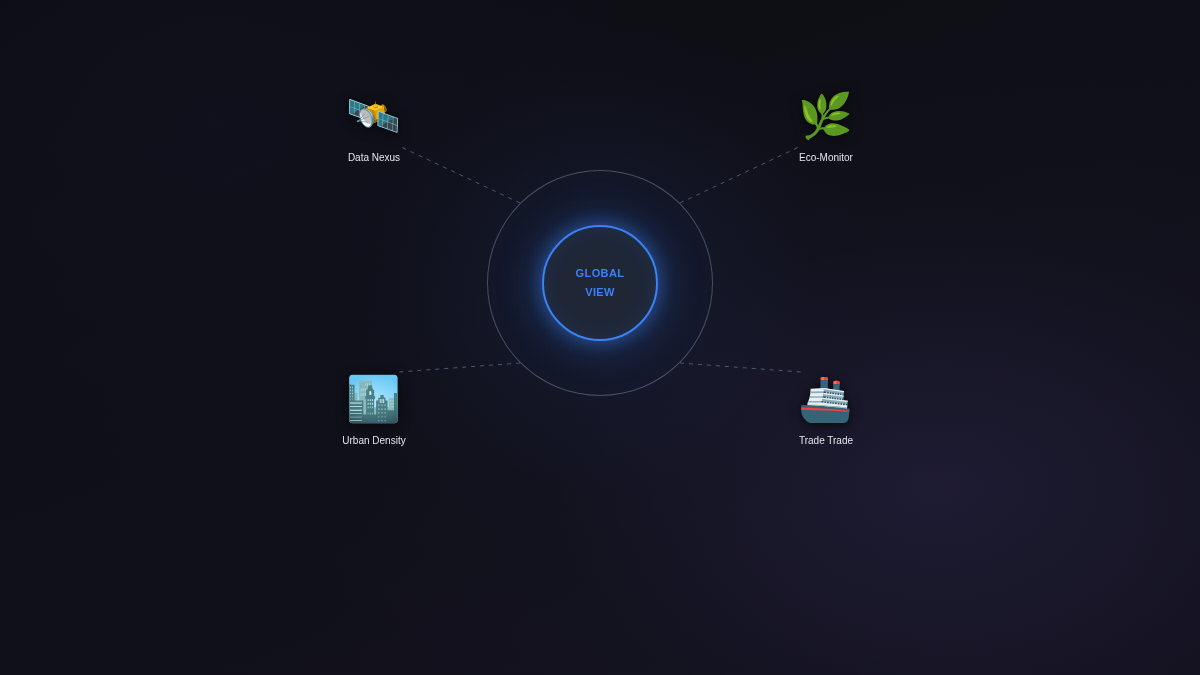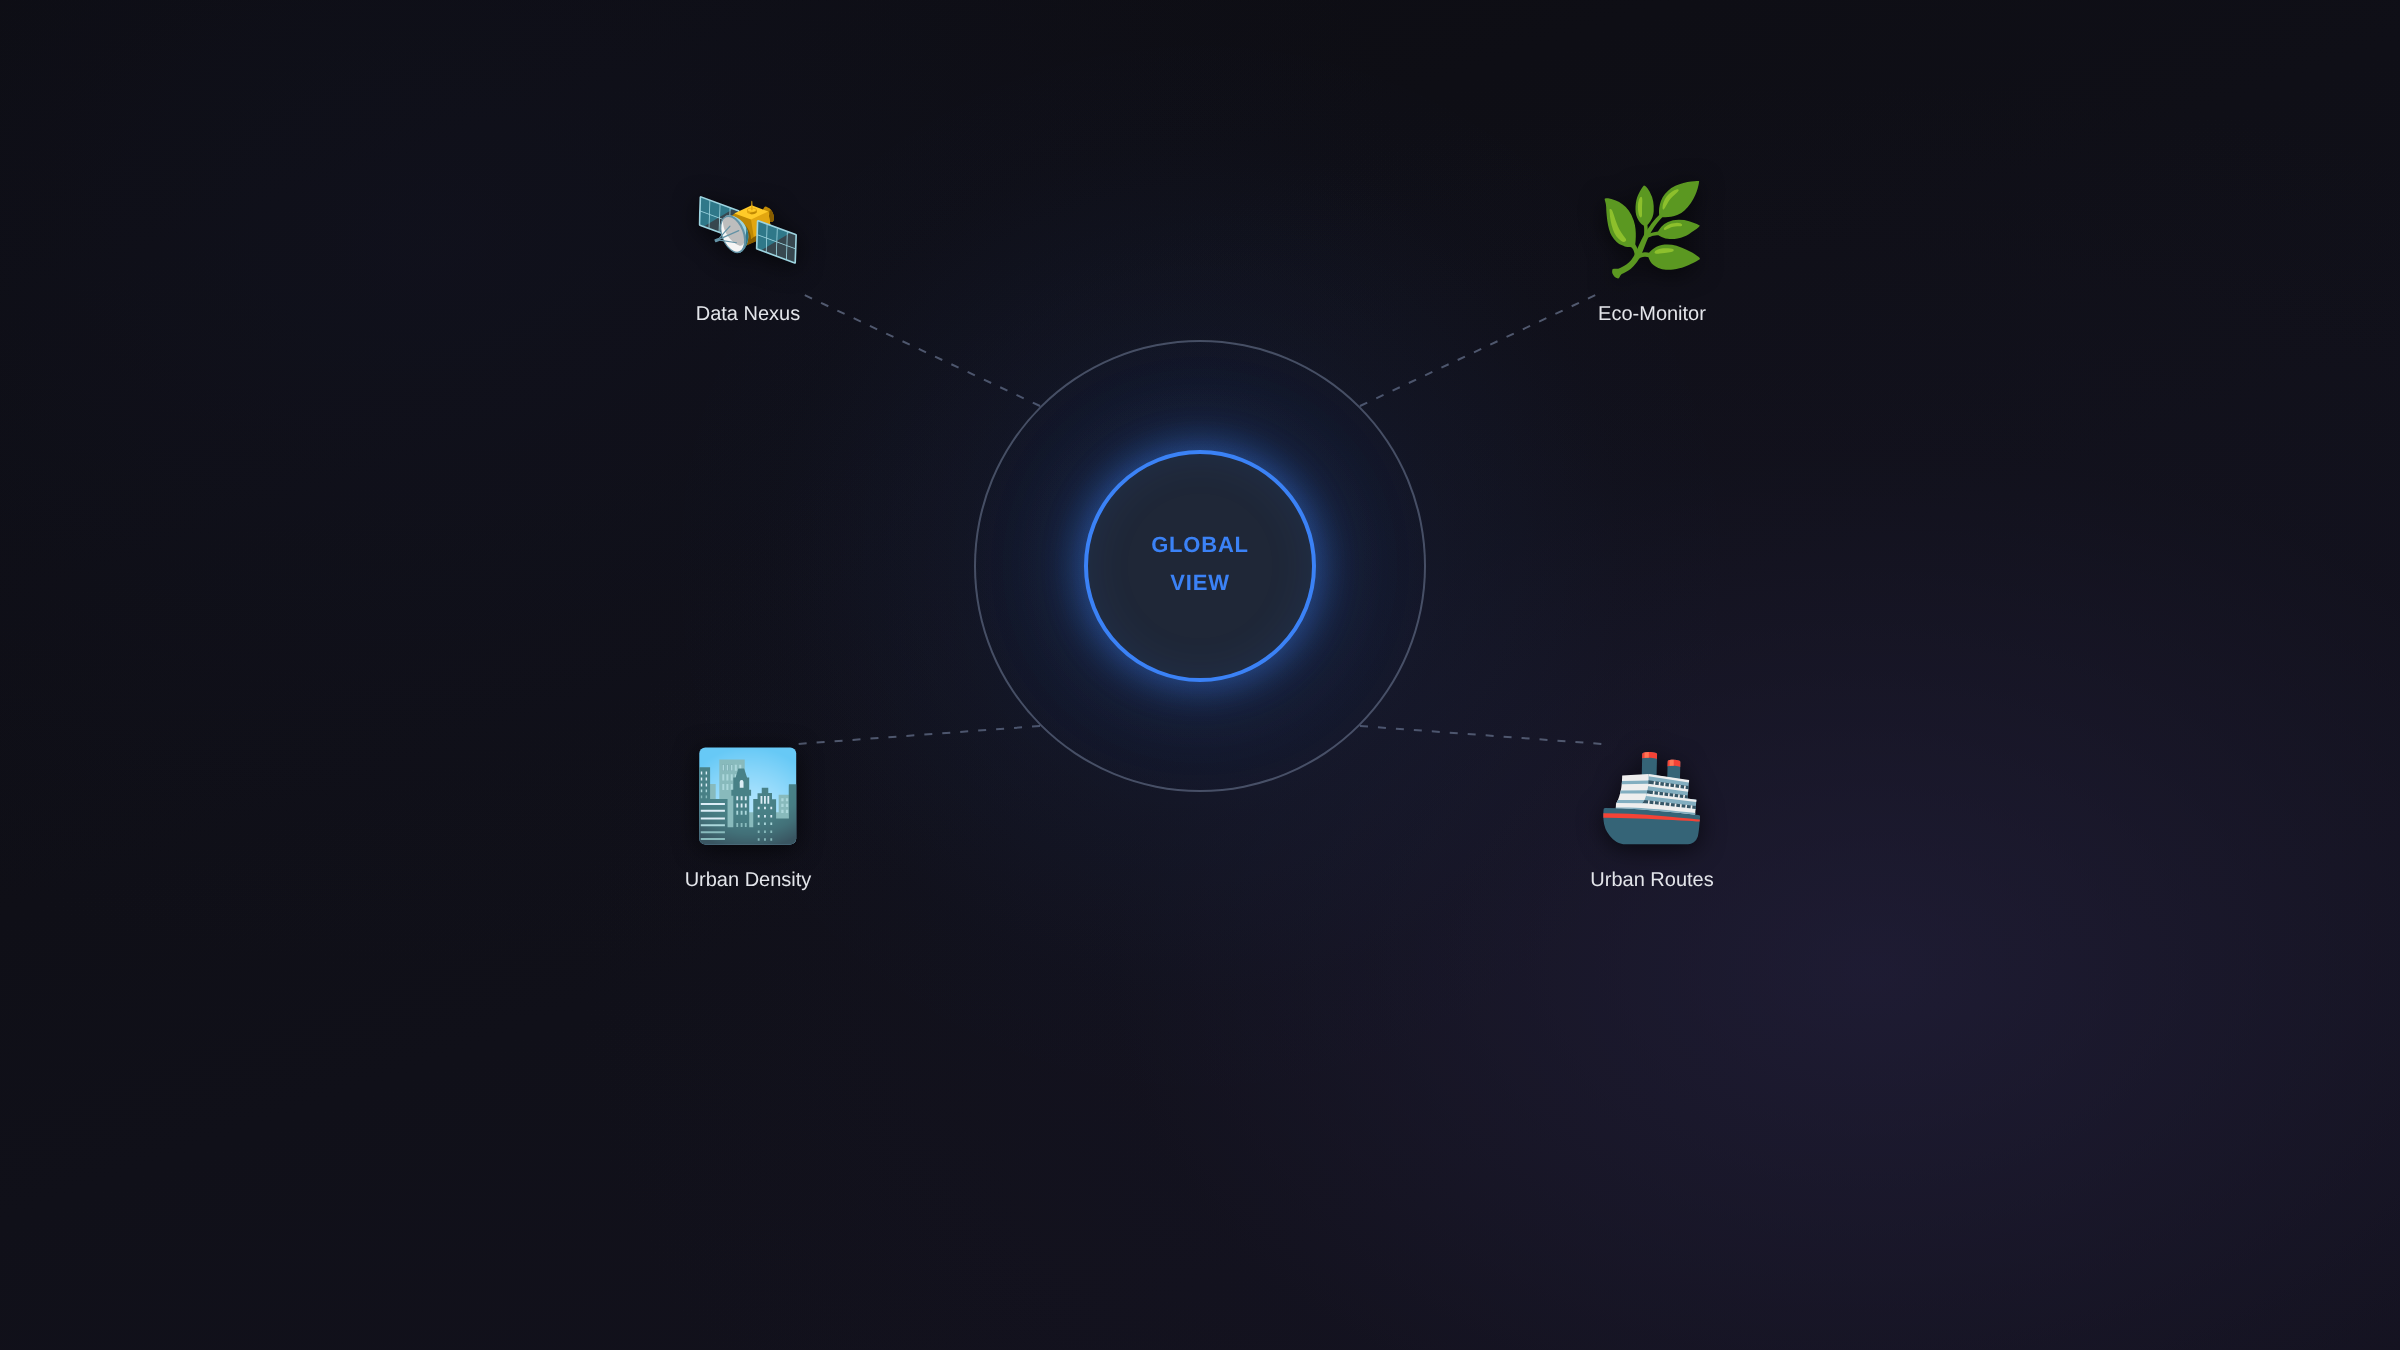--- a/index.html
+++ b/index.html
@@ -140,21 +140,21 @@
       <div class="node-label">Eco-Monitor</div>
     </div>
 
     <div class="node" style="left:374px; top:371px;">
       <div class="node-icon">🏙️</div>
       <div class="node-label">Urban Density</div>
     </div>
 
     <div class="node" style="left:826px; top:371px;">
       <div class="node-icon">🚢</div>
-      <div class="node-label">Urban Routes</div>
+      <div class="node-label">Trade Trade</div>
     </div>
 
   </div>
 
   <div id="footer">
 
     
 
     
 

